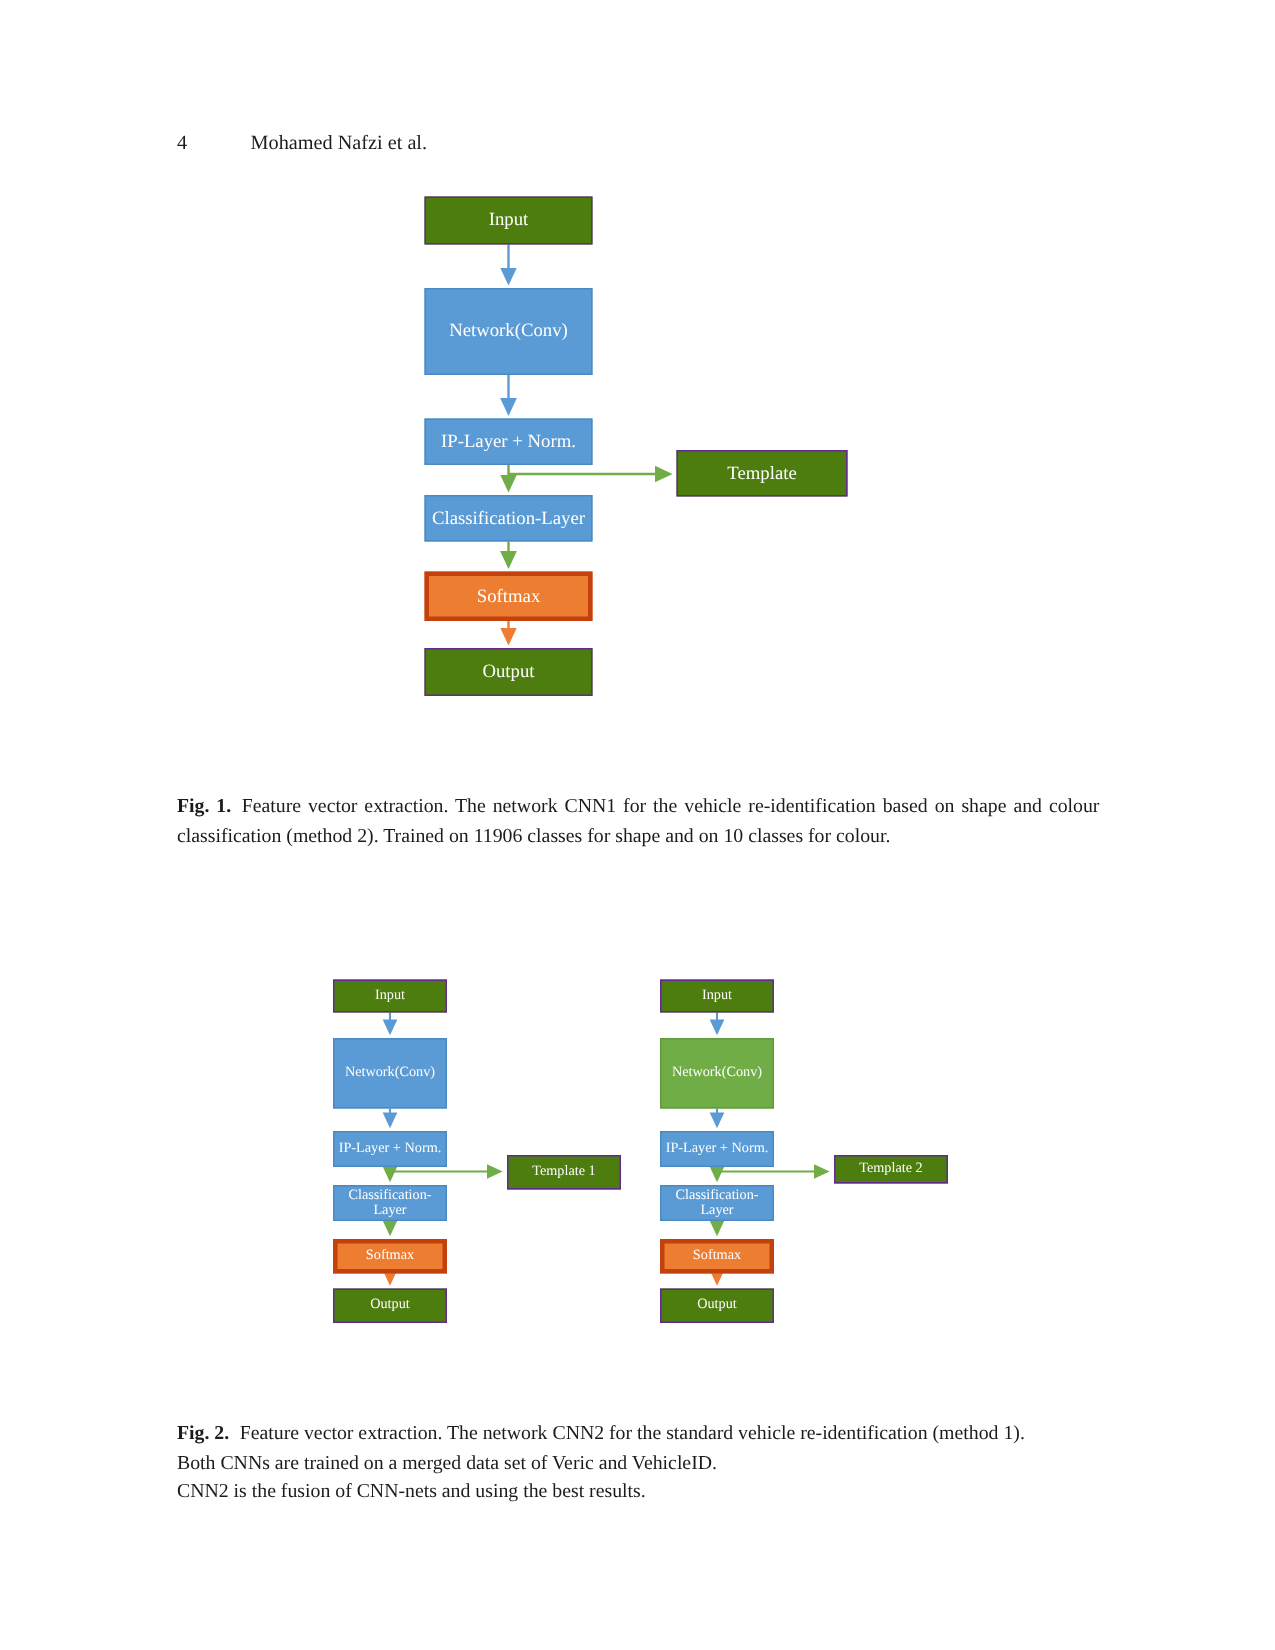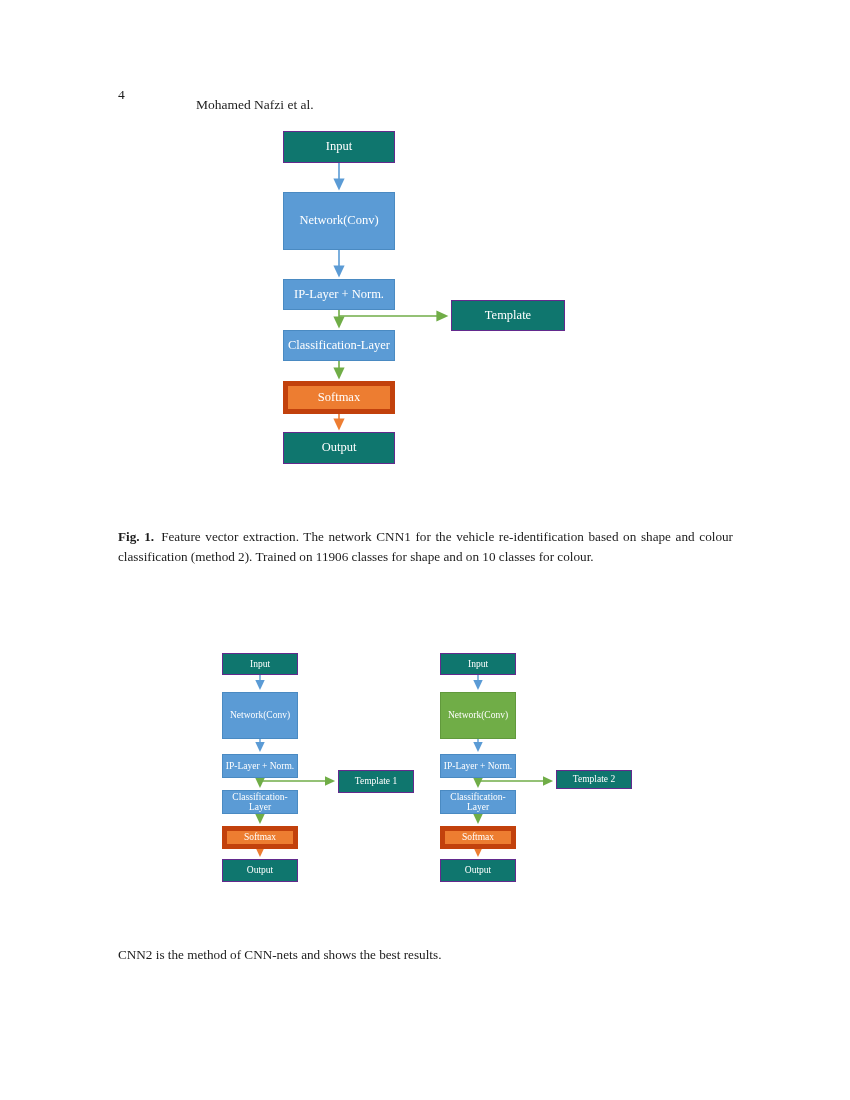--- a/index.html
+++ b/index.html
@@ -2,33 +2,33 @@
 <html><head>
 <meta charset="utf-8">
 <style>
   html,body{margin:0;padding:0;background:#ffffff;}
   .page{
     position:relative;width:850px;height:1100px;background:#ffffff;
     font-family:"Liberation Serif",serif;color:#1c1c1c;overflow:hidden;
   }
   
   .pagenum{position:absolute;left:118px;top:87px;font-size:13.5px;}
-  .running{position:absolute;left:167px;top:97px;font-size:13.5px;margin-left:29px;}
+  .running{position:absolute;left:167px;top:87px;font-size:13.5px;}
 
   
   .b{
     position:absolute;box-sizing:border-box;display:flex;align-items:center;justify-content:center;
     color:#ffffff;text-align:center;line-height:1.1;
   }
   .f1 .b,.b.f1{font-size:12.5px;}
   .f2{font-size:9.5px;}
-  .purple{background:#0f766e;border:1px solid #632a8d;}
+  .purple{background:#4d7c0f;border:1px solid #632a8d;}
   .blue{background:#5B9BD5;border:1px solid #4a8ac2;}
   .greenbox{background:#70AD47;border:1px solid #61993c;}
-  .orange{background:#ED7D31;border:5px solid #c2410c;}
+  .orange{background:#ED7D31;border:3px solid #c2410c;}
 
   
   #f1-input   {left:283px;top:131px;width:112px;height:32px;}
   #f1-network {left:283px;top:192px;width:112px;height:58px;}
   #f1-ip      {left:283px;top:279px;width:112px;height:31px;}
   #f1-template{left:451px;top:300px;width:114px;height:31px;}
   #f1-class   {left:283px;top:330px;width:112px;height:31px;}
   #f1-softmax {left:283px;top:381px;width:112px;height:33px;}
   #f1-output  {left:283px;top:432px;width:112px;height:32px;}
 
@@ -127,16 +127,18 @@
     <div id="f2r-input" class="b purple f2">Input</div>
     <div id="f2r-network" class="b greenbox f2">Network(Conv)</div>
     <div id="f2r-ip" class="b blue f2">IP-Layer + Norm.</div>
     <div id="f2r-template" class="b purple f2">Template 2</div>
     <div id="f2r-class" class="b blue f2">Classification-Layer</div>
     <div id="f2r-softmax" class="b orange f2">Softmax</div>
     <div id="f2r-output" class="b purple f2">Output</div>
   </div>
 
   <div class="caption cap2">
-    <div>CNN2 is the method of CNN-nets and shows the best results.</div>
+    <div><b>Fig. 2.</b><span>Feature vector extraction. The network CNN2 for the standard vehicle re-identification (method 1).</span></div>
+    <div>Both CNNs are trained on a merged data set of Veric and VehicleID.</div>
+    <div>CNN2 is the fusion of CNN-nets and using the best results.</div>
   </div>
 
 </div>
 
 </body></html>

